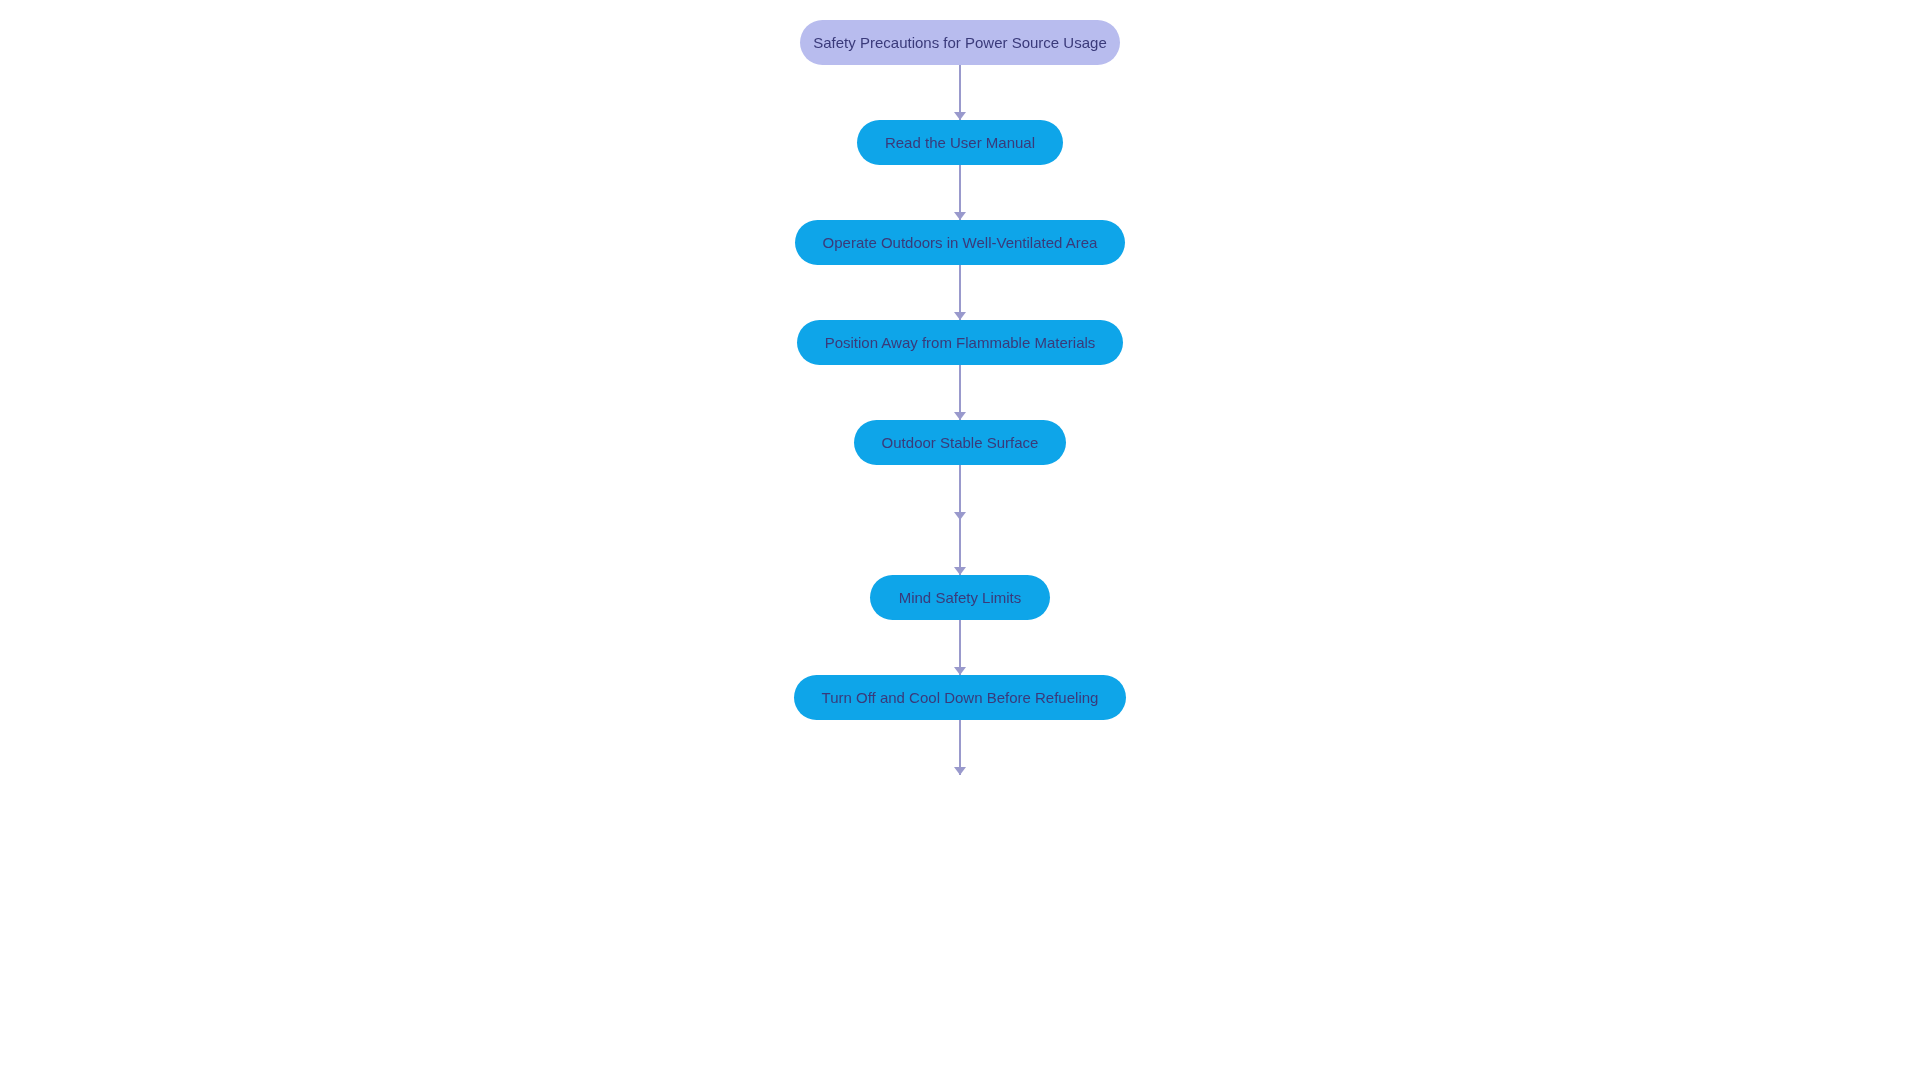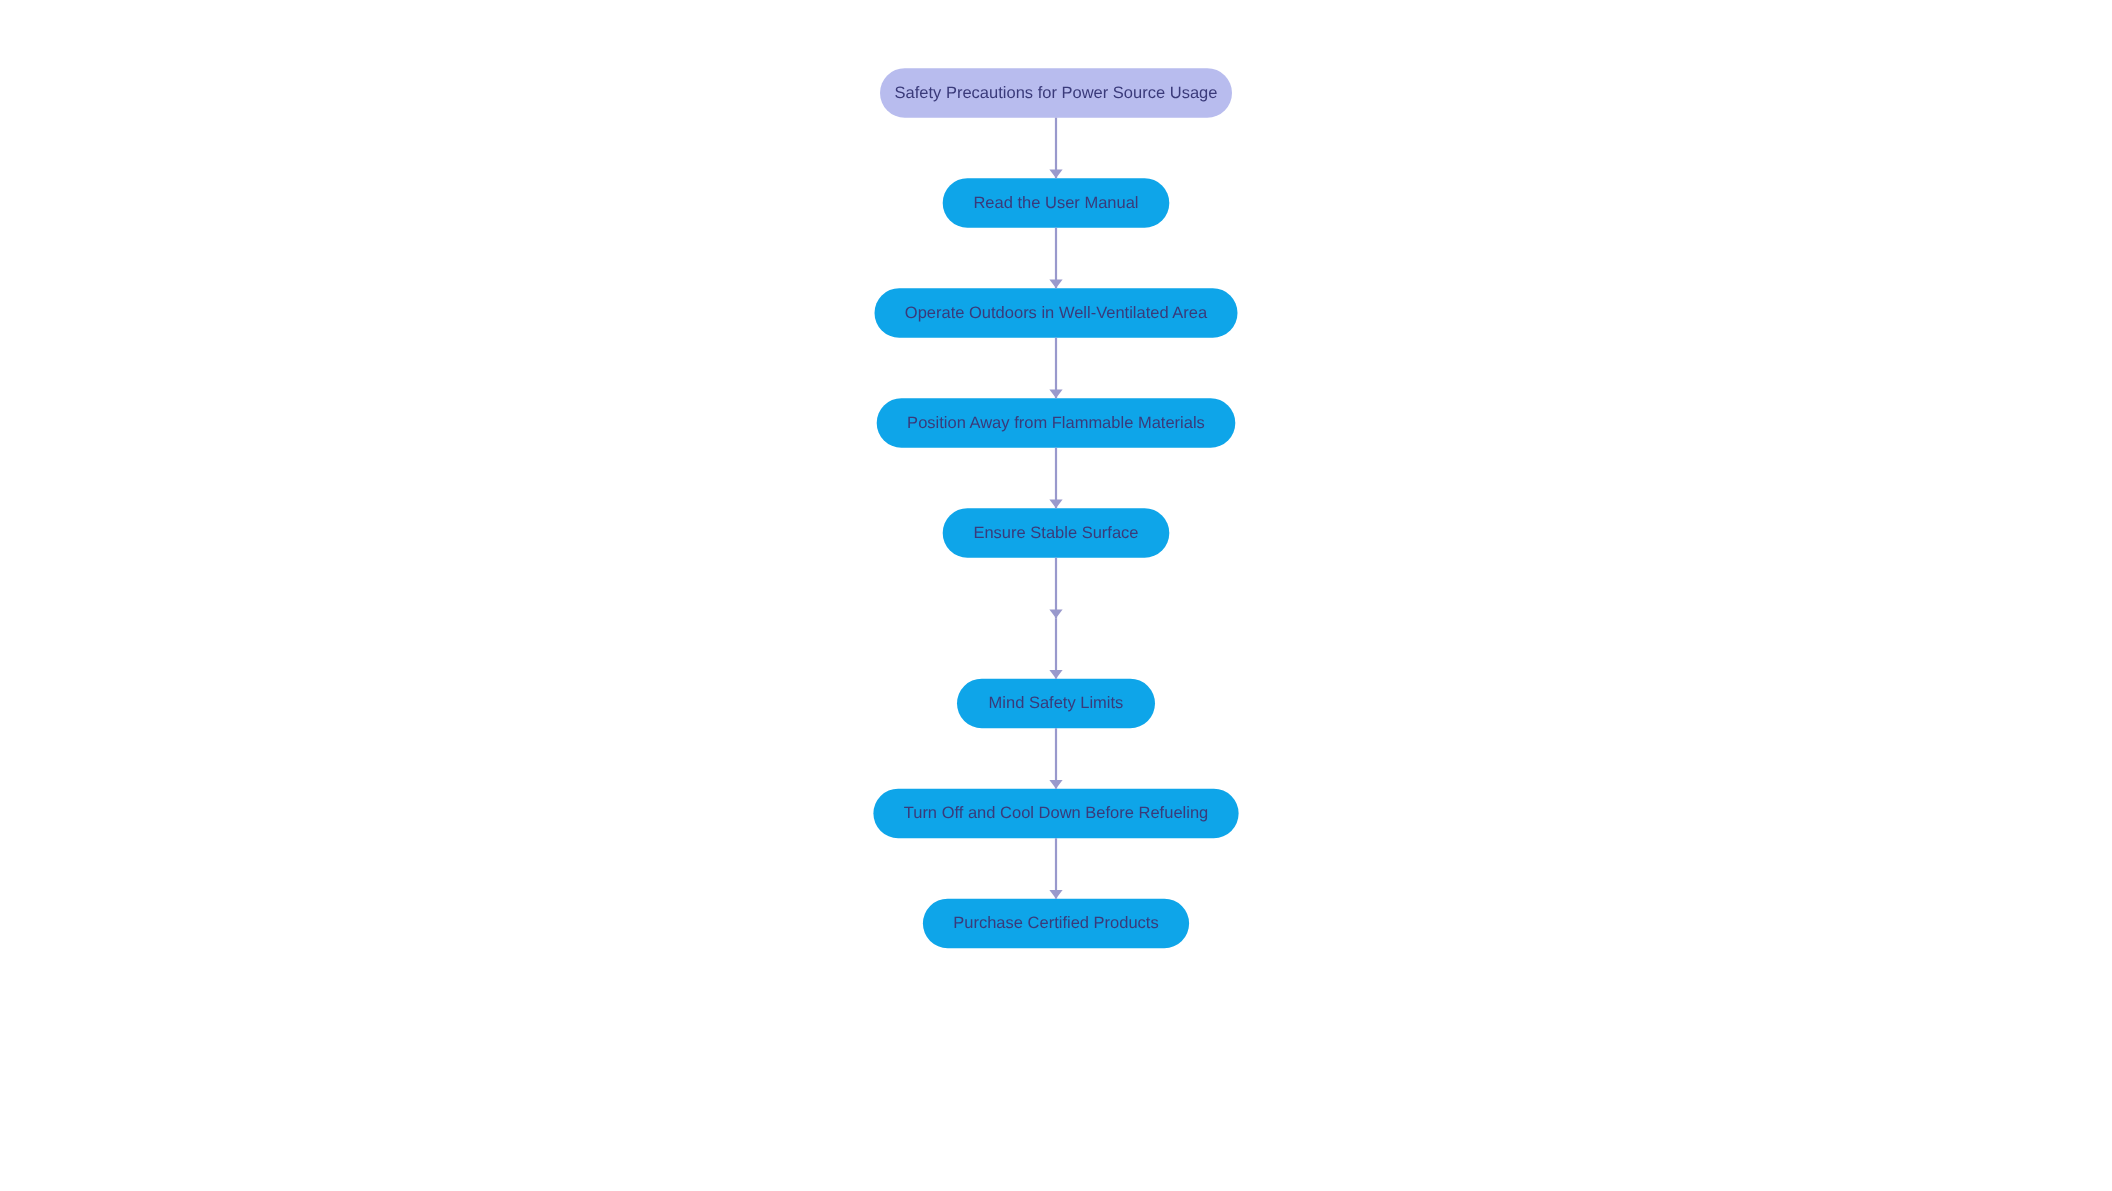--- a/index.html
+++ b/index.html
@@ -18,21 +18,20 @@
       align-items: flex-start;
       overflow: hidden;
     }
 
     .flowchart-container {
       display: flex;
       flex-direction: column;
       align-items: center;
       padding-top: 20px;
       gap: 0;
-      margin-top: 42px;
     }
 
     .node {
       border-radius: 50px;
       background: #0ea5e9;
       color: #3a3a7a;
       font-size: 15px;
       font-weight: 500;
       padding: 14px 28px;
       text-align: center;
@@ -102,36 +101,33 @@
 
   <div class="arrow"></div>
 
   <div class="node wide">
     <span>Position Away from Flammable Materials</span>
   </div>
 
   <div class="arrow"></div>
 
   <div class="node">
-    <span>Ensure Stable Surface</span>
+    <span>Outdoor Stable Surface</span>
   </div>
 
   <div class="arrow"></div>
 
 
   <div class="arrow"></div>
 
   <div class="node">
     <span>Mind Safety Limits</span>
   </div>
 
   <div class="arrow"></div>
 
   <div class="node wide">
     <span>Turn Off and Cool Down Before Refueling</span>
   </div>
 
   <div class="arrow"></div>
 
-  <div class="node">
-    <span>Purchase Certified Products</span>
-  </div>
 </div>
 
 </body></html>

